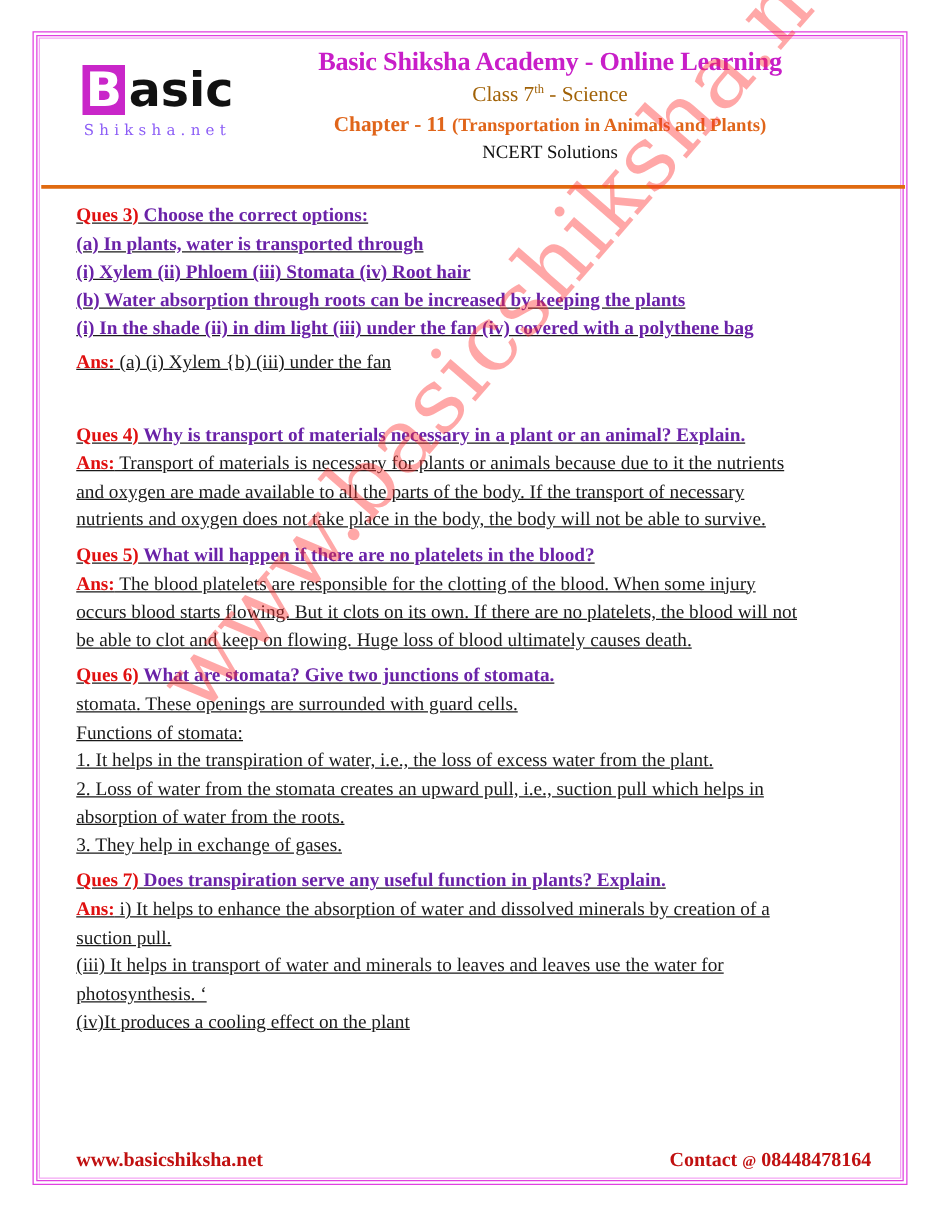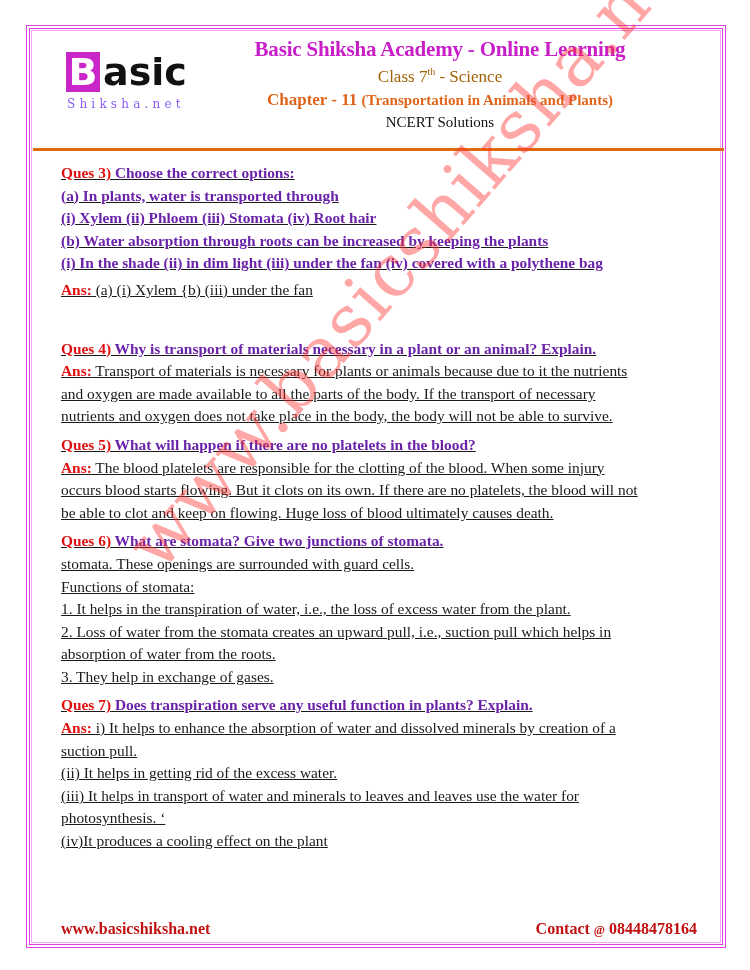--- a/index.html
+++ b/index.html
@@ -173,21 +173,20 @@
   <div class="gap-s"></div>
 
   <div>
     <div class="line">
       <span class="q-label">Ques 7)</span><span class="q-text"> Does transpiration serve any useful function in plants? Explain.</span>
     </div>
     <div class="line">
       <span class="a-label">Ans:</span><span> i) It helps to enhance the absorption of water and dissolved minerals  by creation of a</span>
     </div>
     <div class="line">suction pull.</div>
-    <div class="line">(ii) It helps in getting rid of the excess water.</div>
     <div class="line">(iii)  It helps in transport of water and minerals  to leaves  and leaves  use the water for</div>
     <div class="line">photosynthesis. ‘</div>
     <div class="line">(iv)It  produces a cooling effect on the plant</div>
   </div>
 </div>
 
 <div class="footer-left">www.basicshiksha.net</div>
 <div class="footer-right">
   <span>Contact </span><span class="at">@</span><span>  08448478164</span>
 </div>

